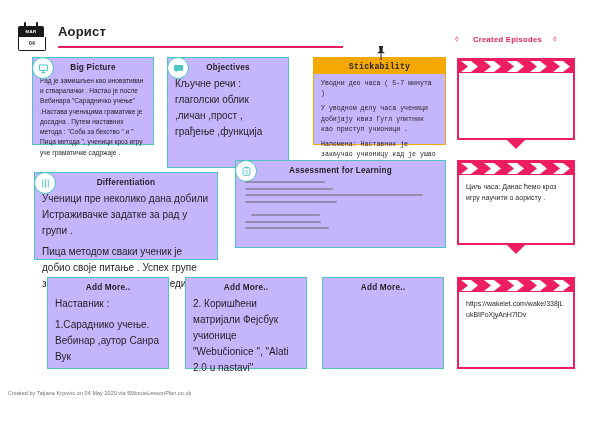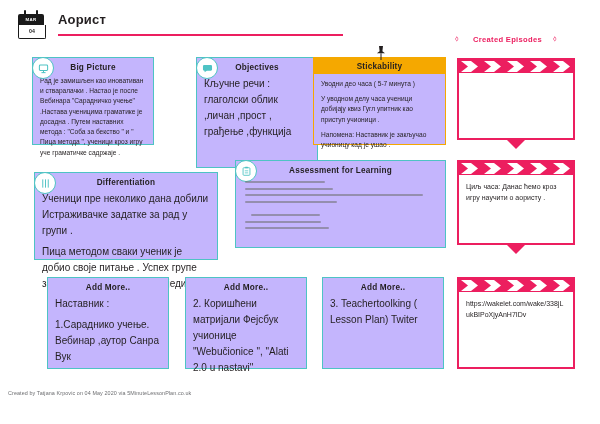--- a/index.html
+++ b/index.html
@@ -4,38 +4,38 @@
 <style>
   html,body{margin:0;padding:0;}
   body{
     width:600px;height:424px;background:#ffffff;
     font-family:"Liberation Sans",sans-serif;
     color:#231f20;overflow:hidden;position:relative;
   }
   .page{position:relative;width:600px;height:424px;}
 
   
-  .header{position:absolute;left:18px;top:8px;width:564px;height:34px;}
+  .header{position:absolute;left:18px;top:20px;width:564px;height:34px;}
   .cal-icon{position:absolute;left:0;top:2px;width:26px;height:28px;}
   .cal-top{position:absolute;left:0;top:4px;width:26px;height:11px;background:#1a1a1a;
     border-radius:2px 2px 0 0;color:#ffffff;font-size:4.4px;letter-spacing:.4px;
     text-align:center;line-height:11px;font-weight:bold;}
   .cal-body{position:absolute;left:0;top:15px;width:26px;height:13px;background:#ffffff;
     border:1.2px solid #1a1a1a;border-top:none;border-radius:0 0 2px 2px;
     font-size:5.2px;text-align:center;line-height:12px;font-weight:bold;color:#1a1a1a;}
   .cal-ring{position:absolute;top:0;width:2px;height:6px;background:#1a1a1a;border-radius:1px;}
   .cal-ring.l{left:6px;} .cal-ring.r{left:18px;}
   .lesson-title{position:absolute;left:40px;top:4px;font-size:13px;font-weight:bold;
     letter-spacing:.2px;color:#231f20;}
   .title-rule{position:absolute;left:40px;top:26px;width:285px;height:2.2px;background:#ec1e5f;}
 
   
   .card{position:absolute;background:#c4b5fd;box-sizing:border-box;}
   .card.teal{border:1.4px solid #4ec3c4;}
-  .card.orange{border:1.8px solid #f5a800;}
+  .card.orange{border:1.8px solid #f5a800;font-family:Liberation Mono, monospace;}
   .card-title{text-align:center;font-size:8.2px;font-weight:bold;letter-spacing:.2px;
     color:#231f20;margin:5px 6px 4px 6px;}
   .card-title.on-orange{background:#f5a800;margin:0;padding:4px 0 3px 0;font-size:8.2px;}
   .card-body{font-size:6.6px;line-height:1.55;color:#231f20;padding:0 7px;}
   .card-body p{margin:0 0 5px 0;}
   .card-body.lg{font-size:10px;line-height:1.6;}
 
   
   .badge{position:absolute;left:-1px;top:-1px;width:20px;height:20px;border-radius:50%;
     background:#ffffff;border:1.4px solid #4ec3c4;display:flex;align-items:center;
@@ -94,21 +94,21 @@
         <line x1="8" y1="11" x2="8" y2="14" stroke="#4ec3c4" stroke-width="1.5"></line>
         <line x1="5" y1="14" x2="11" y2="14" stroke="#4ec3c4" stroke-width="1.5"></line>
       </svg>
     </div>
     <div class="card-title">Big Picture</div>
     <div class="card-body">
       <p>Рад је замишљен као  иновативан и стваралачки . Настао је после Вебинара "Сарадничко учење" .Настава ученицима граматике  је досадна . Путем наставних метода : "Соба за бекство " и " Пица метода ", ученици  кроз игру уче граматичке садржаје .</p>
     </div>
   </div>
 
-  <div class="card teal" style="left:167px;top:57px;width:122px;height:111px;margin-left:29px;">
+  <div class="card teal" style="left:167px;top:57px;width:122px;height:111px;">
     <div class="badge">
       <svg width="11" height="11" viewBox="0 0 16 16" aria-hidden="true">
         <path d="M3 3h10a1.6 1.6 0 0 1 1.6 1.6v5A1.6 1.6 0 0 1 13 11.2H7l-3.2 2.4v-2.4H3A1.6 1.6 0 0 1 1.4 9.6v-5A1.6 1.6 0 0 1 3 3z" fill="#4ec3c4"></path>
       </svg>
     </div>
     <div class="card-title">Objectives</div>
     <div class="card-body lg">
       <p>Кључне речи : глаголски облик ,личан ,прост , грађење ,функција</p>
     </div>
   </div>
@@ -211,23 +211,20 @@
 
   <div class="card teal" style="left:185px;top:277px;width:122px;height:92px;">
     <div class="card-title">Add More..</div>
     <div class="card-body lg">
       <p>2. Коришћени матријали Фејсбук учионице "Webučionice ", "Alati 2.0 u nastavi"</p>
     </div>
   </div>
 
   <div class="card teal" style="left:322px;top:277px;width:122px;height:92px;">
     <div class="card-title">Add More..</div>
-    <div class="card-body lg">
-      <p>3. Teachertoolking ( Lesson Plan) Twiter</p>
-    </div>
   </div>
 
   <div class="clap" style="left:457px;top:277px;width:118px;height:92px;">
     <div class="clap-top">
       <svg width="118" height="13" viewBox="0 0 118 13" preserveAspectRatio="none" aria-hidden="true">
         <rect width="118" height="13" fill="#ec1e5f"></rect>
         <g fill="#ffffff">
           <polygon points="2,1 12,1 19,6.5 12,12 2,12 9,6.5"></polygon>
           <polygon points="25,1 35,1 42,6.5 35,12 25,12 32,6.5"></polygon>
           <polygon points="48,1 58,1 65,6.5 58,12 48,12 55,6.5"></polygon>

